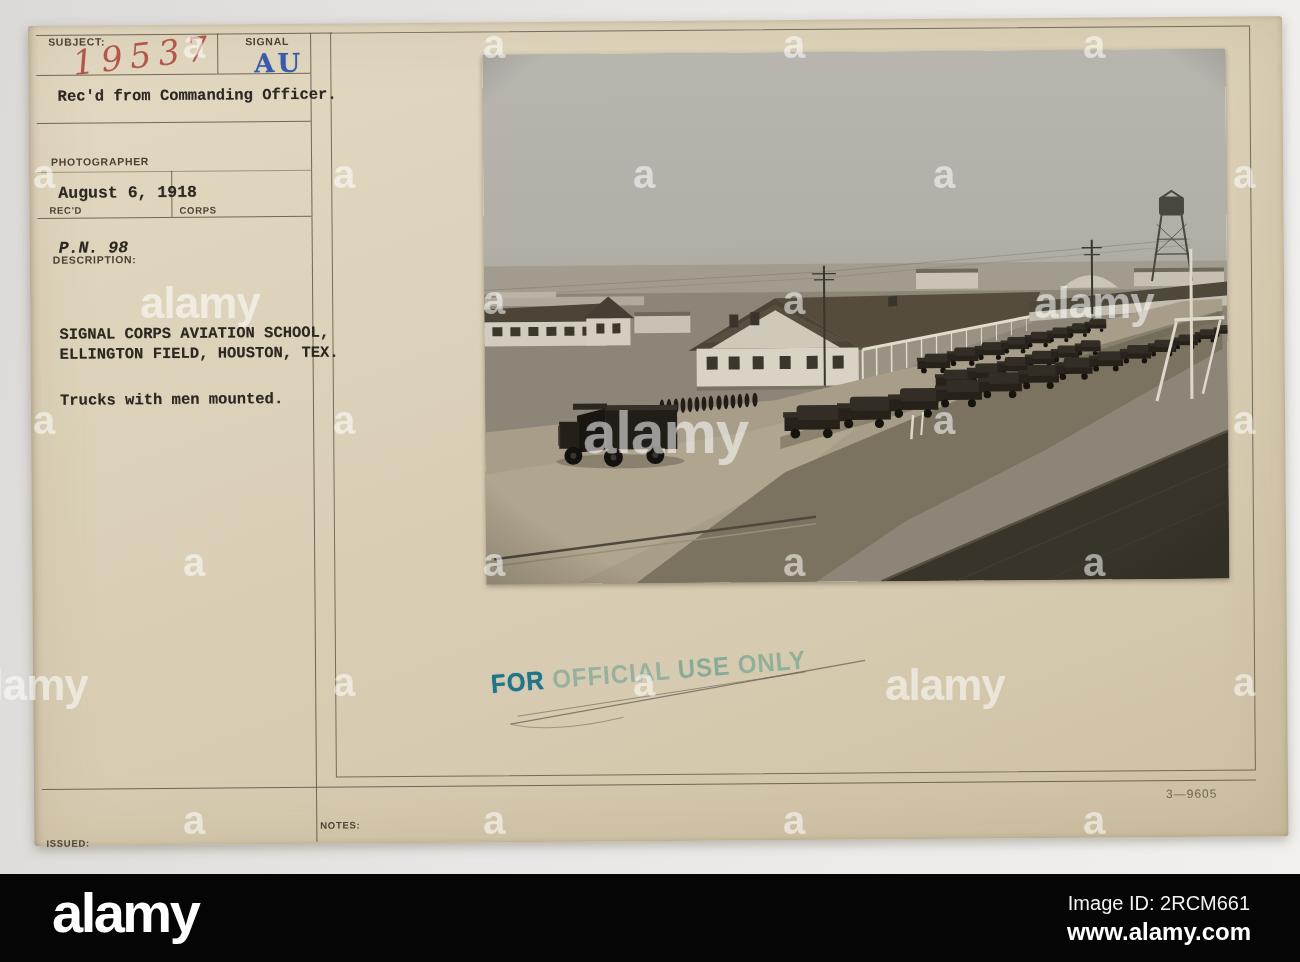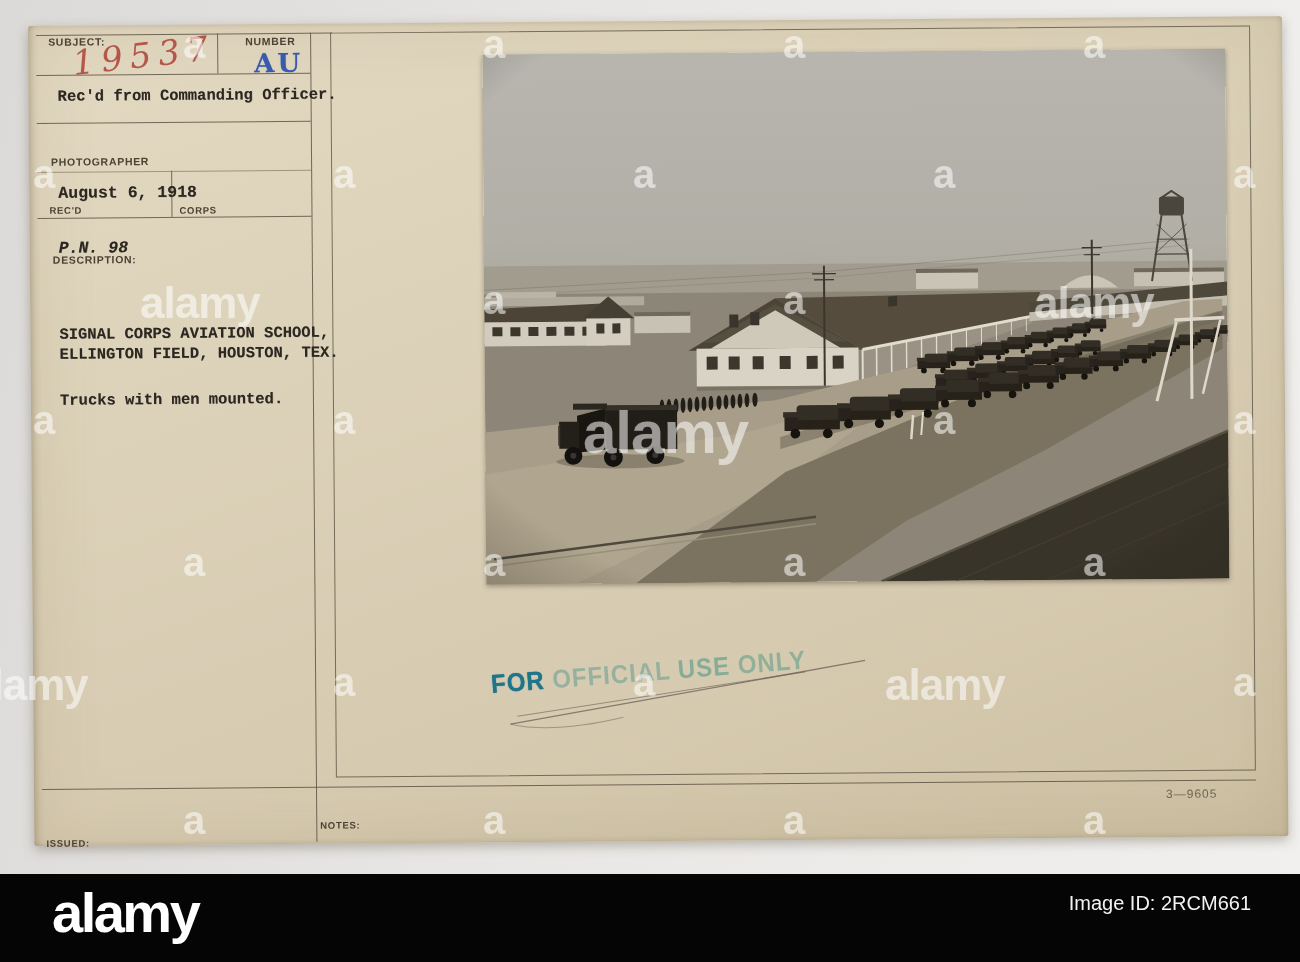--- a/index.html
+++ b/index.html
@@ -72,21 +72,21 @@
     <div class="line hline" style="left:8px;top:97px;width:274px;"></div>
     <div class="line hline faint" style="left:8px;top:146px;width:274px;"></div>
     <div class="line hline" style="left:8px;top:192px;width:274px;"></div>
     <div class="line hline" style="left:8px;top:763px;width:1214px;"></div>
     <div class="line vline" style="left:282px;top:9px;height:809px;"></div>
     <div class="line vline" style="left:189px;top:9px;height:40px;"></div>
     <div class="line vline" style="left:142px;top:146px;height:46px;"></div>
 
     <span class="lbl" style="left:20px;top:10px;">SUBJECT:</span>
     <span class="red-hand" style="left:44px;top:10px;">19537</span>
-    <span class="lbl" style="left:217px;top:11px;">NUMBER</span>
+    <span class="lbl" style="left:217px;top:11px;">SIGNAL</span>
     <span class="blue-stamp" style="left:226px;top:24px;">AU</span>
 
     <span class="typed" style="left:29px;top:62px;">Rec'd from Commanding Officer.</span>
 
     <span class="lbl" style="left:22px;top:130px;">PHOTOGRAPHER</span>
     <span class="typed" style="left:29px;top:158px;font-size:16.5px;">August 6, 1918</span>
     <span class="lbl lbl-sm" style="left:20px;top:179px;">REC'D</span>
     <span class="lbl lbl-sm" style="left:150px;top:180px;">CORPS</span>
 
     <span class="typed" style="left:29px;top:213px;font-size:16.5px;font-style:italic;">P.N. 98</span>
@@ -340,16 +340,17 @@
       <span class="wm wm-letter" style="left: 183px; top: 798px;">a</span>
       <span class="wm wm-letter" style="left: 483px; top: 798px;">a</span>
       <span class="wm wm-letter" style="left: 783px; top: 798px;">a</span>
       <span class="wm wm-letter" style="left: 1083px; top: 798px;">a</span>
     </div>
 
   <div class="footer-bar">
     <div class="footer-logo">alamy</div>
     <div class="footer-right">
       <div class="footer-id">Image ID: 2RCM661</div>
+      <div class="footer-site">www.alamy.com</div>
     </div>
   </div>
 
 </div>
 
 </body></html>

